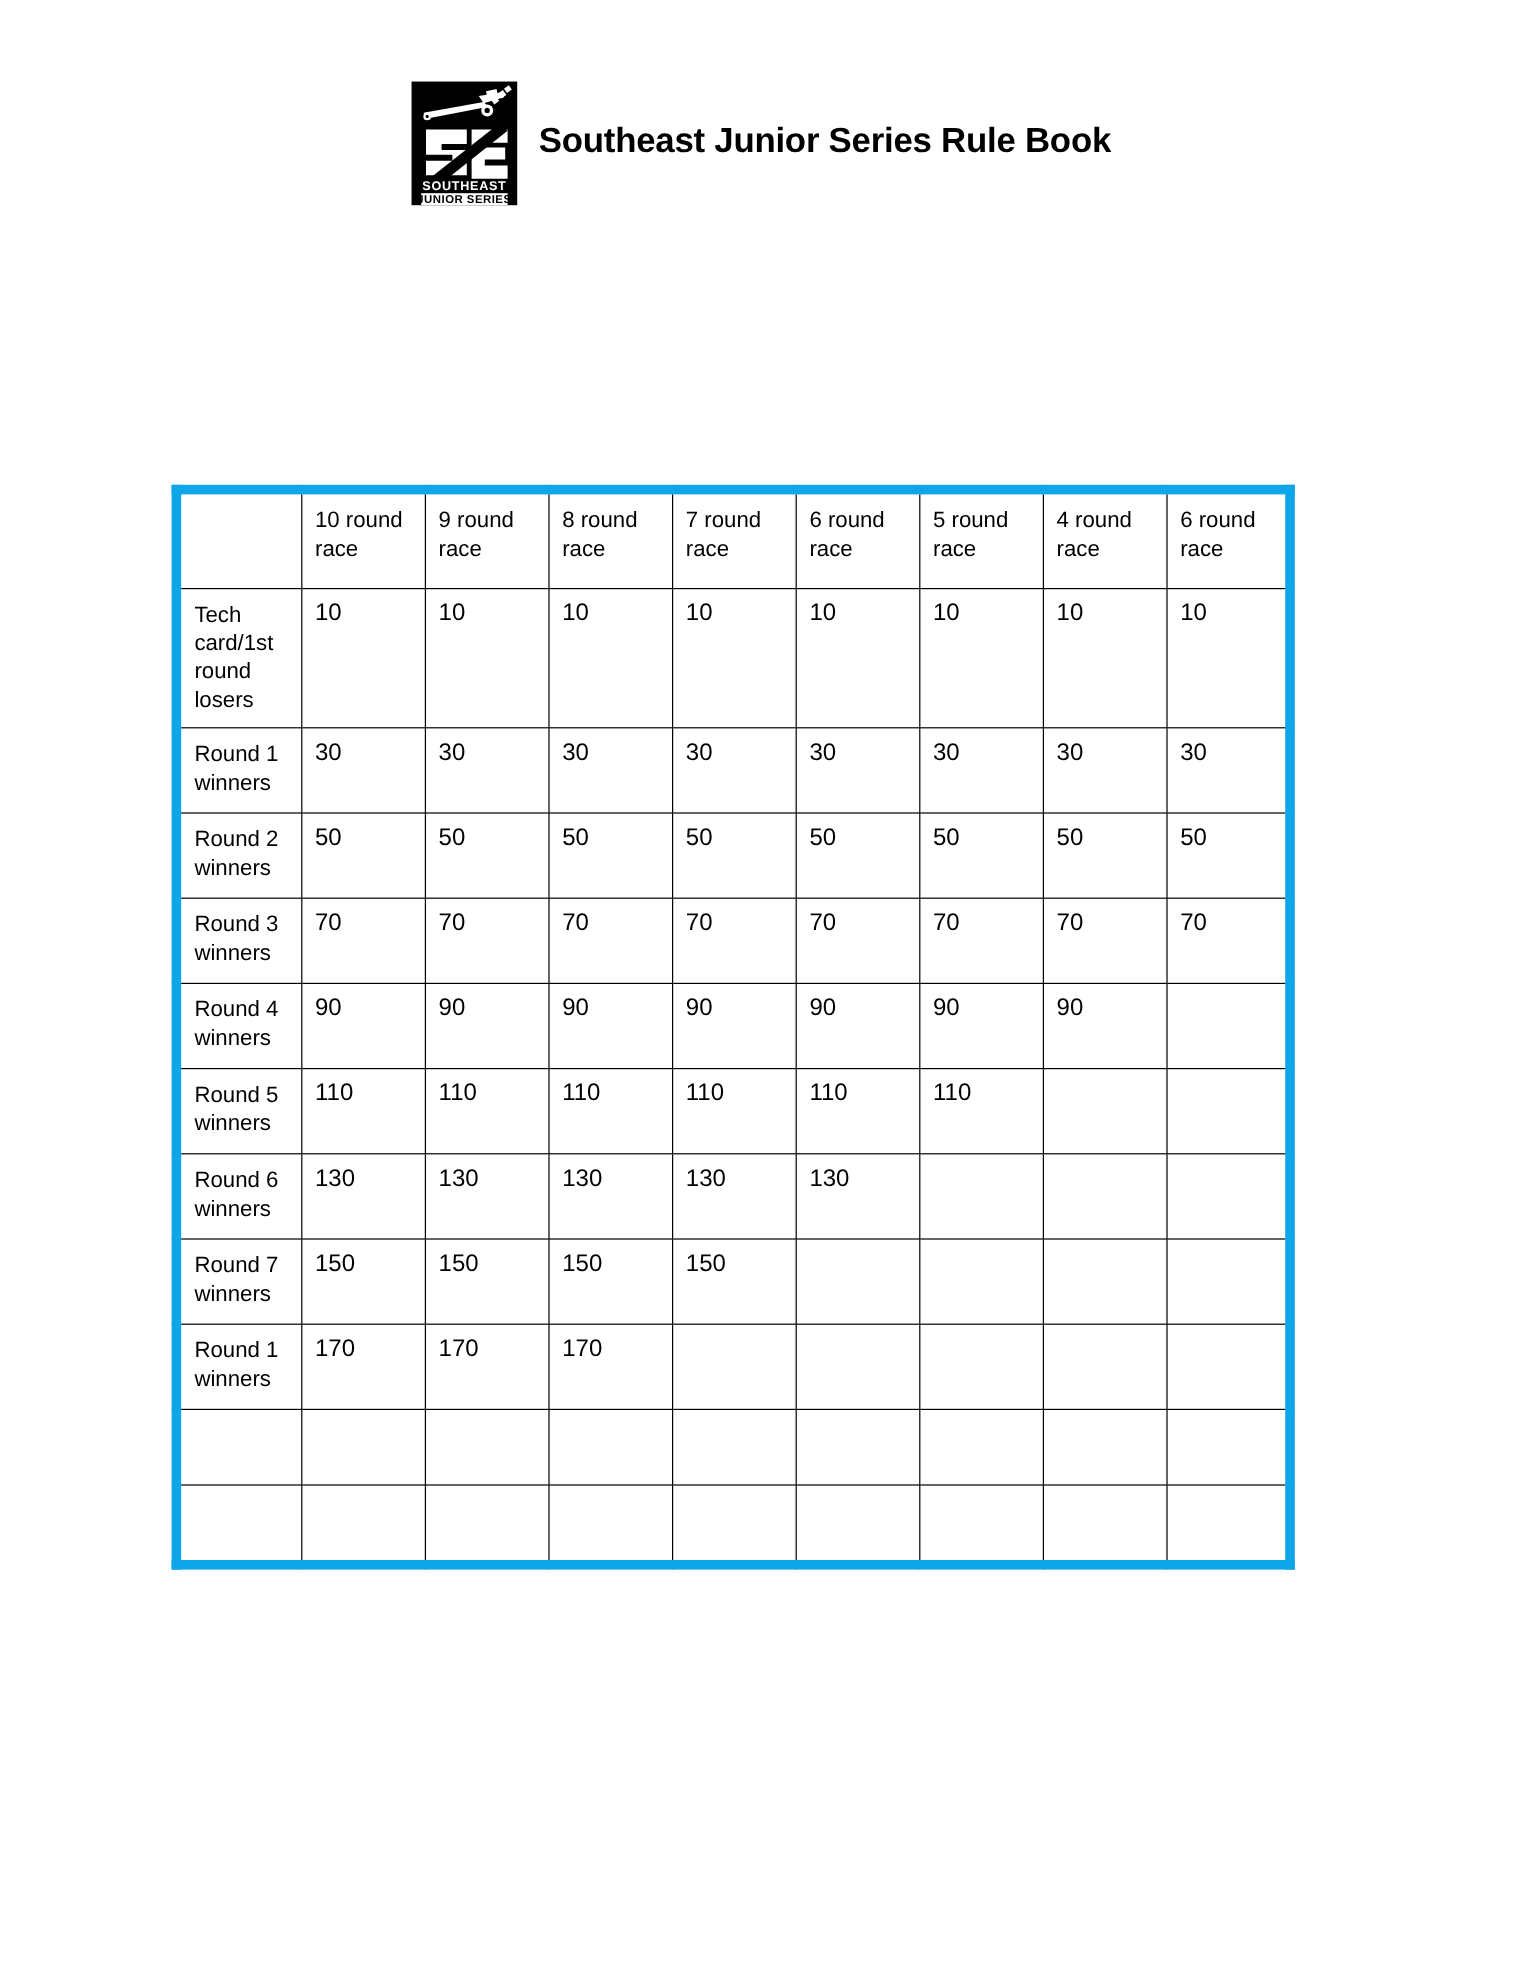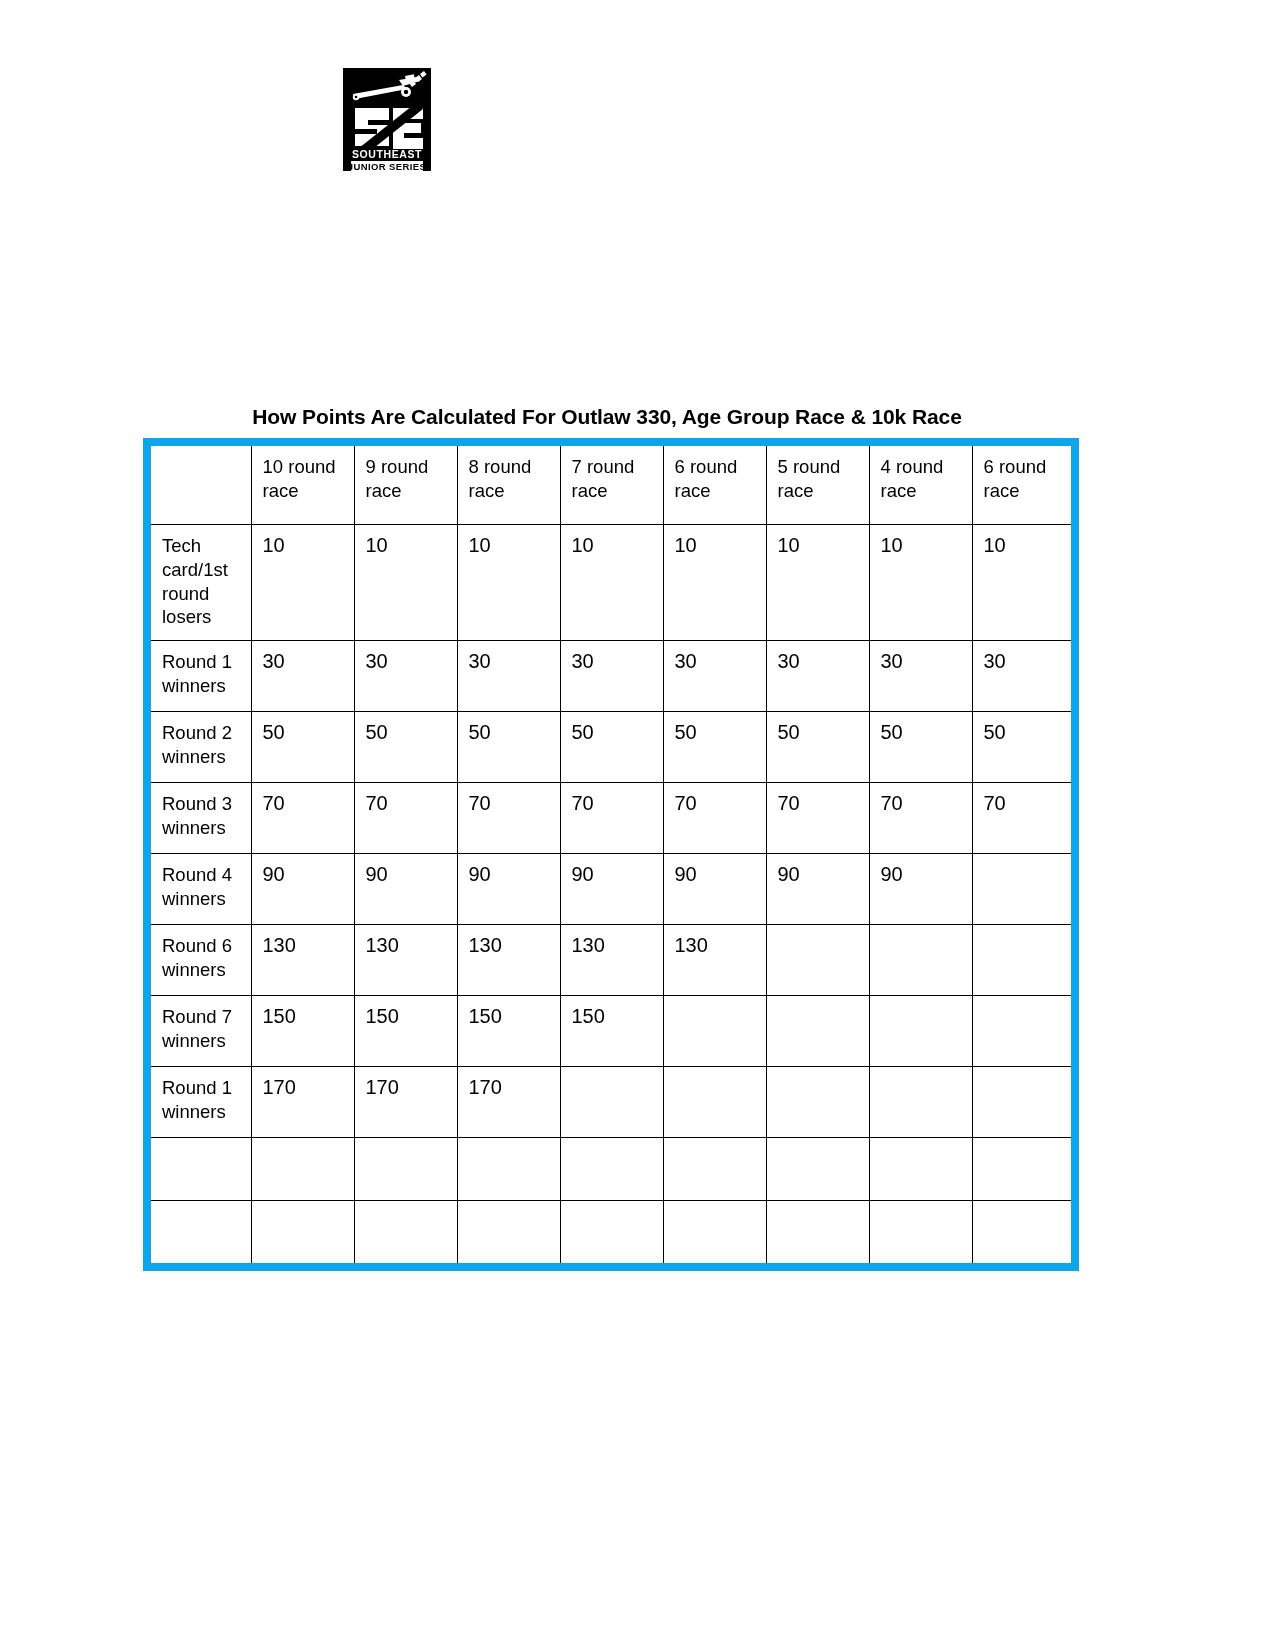--- a/index.html
+++ b/index.html
@@ -131,24 +131,24 @@
         <path d="M50 40 h30 v11 h-19 v4 h17 v10 h-17 v5 h19 v11 h-30 Z"></path>
       </g>
 
       <path d="M16 80 L74 34 L80 41 L22 87 Z" fill="#000000"></path>
 
       <text x="44" y="90" fill="#ffffff" font-family="Liberation Sans, sans-serif" font-size="10.5" font-weight="bold" letter-spacing="0.6" text-anchor="middle">SOUTHEAST</text>
       <rect x="8" y="93" width="72" height="11" fill="#ffffff"></rect>
       <text x="44" y="101.5" fill="#000000" font-family="Liberation Sans, sans-serif" font-size="9.5" font-weight="bold" letter-spacing="0.4" text-anchor="middle">JUNIOR SERIES</text>
     </svg>
   </div>
+  <div class="doc-title">Southeast Junior Series Rule Book</div>
 </div>
 
 <div class="table-block">
-  <div class="table-caption">How Points Are Calculated For Outlaw 330, Age Group Race &amp; 10k Race</div>
 
   <table class="points-table">
     <colgroup>
       <col class="c-label">
       <col class="c-data">
         <col class="c-data">
         <col class="c-data">
         <col class="c-data">
       <col class="c-data">
         <col class="c-data">
@@ -222,20 +222,31 @@
         <td class="val-cell">90</td>
         <td class="val-cell">90</td>
         <td class="val-cell">90</td>
         <td class="val-cell">90</td>
         <td class="val-cell">90</td>
         <td class="val-cell">90</td>
         <td class="val-cell">90</td>
         <td class="val-cell"></td>
       </tr>
 
+      <tr class="r-std">
+        <td class="row-label">Round 5 winners</td>
+        <td class="val-cell">110</td>
+        <td class="val-cell">110</td>
+        <td class="val-cell">110</td>
+        <td class="val-cell">110</td>
+        <td class="val-cell">110</td>
+        <td class="val-cell">110</td>
+        <td class="val-cell"></td>
+        <td class="val-cell"></td>
+      </tr>
 
       <tr class="r-std">
         <td class="row-label">Round 6 winners</td>
         <td class="val-cell">130</td>
         <td class="val-cell">130</td>
         <td class="val-cell">130</td>
         <td class="val-cell">130</td>
         <td class="val-cell">130</td>
         <td class="val-cell"></td>
         <td class="val-cell"></td>

